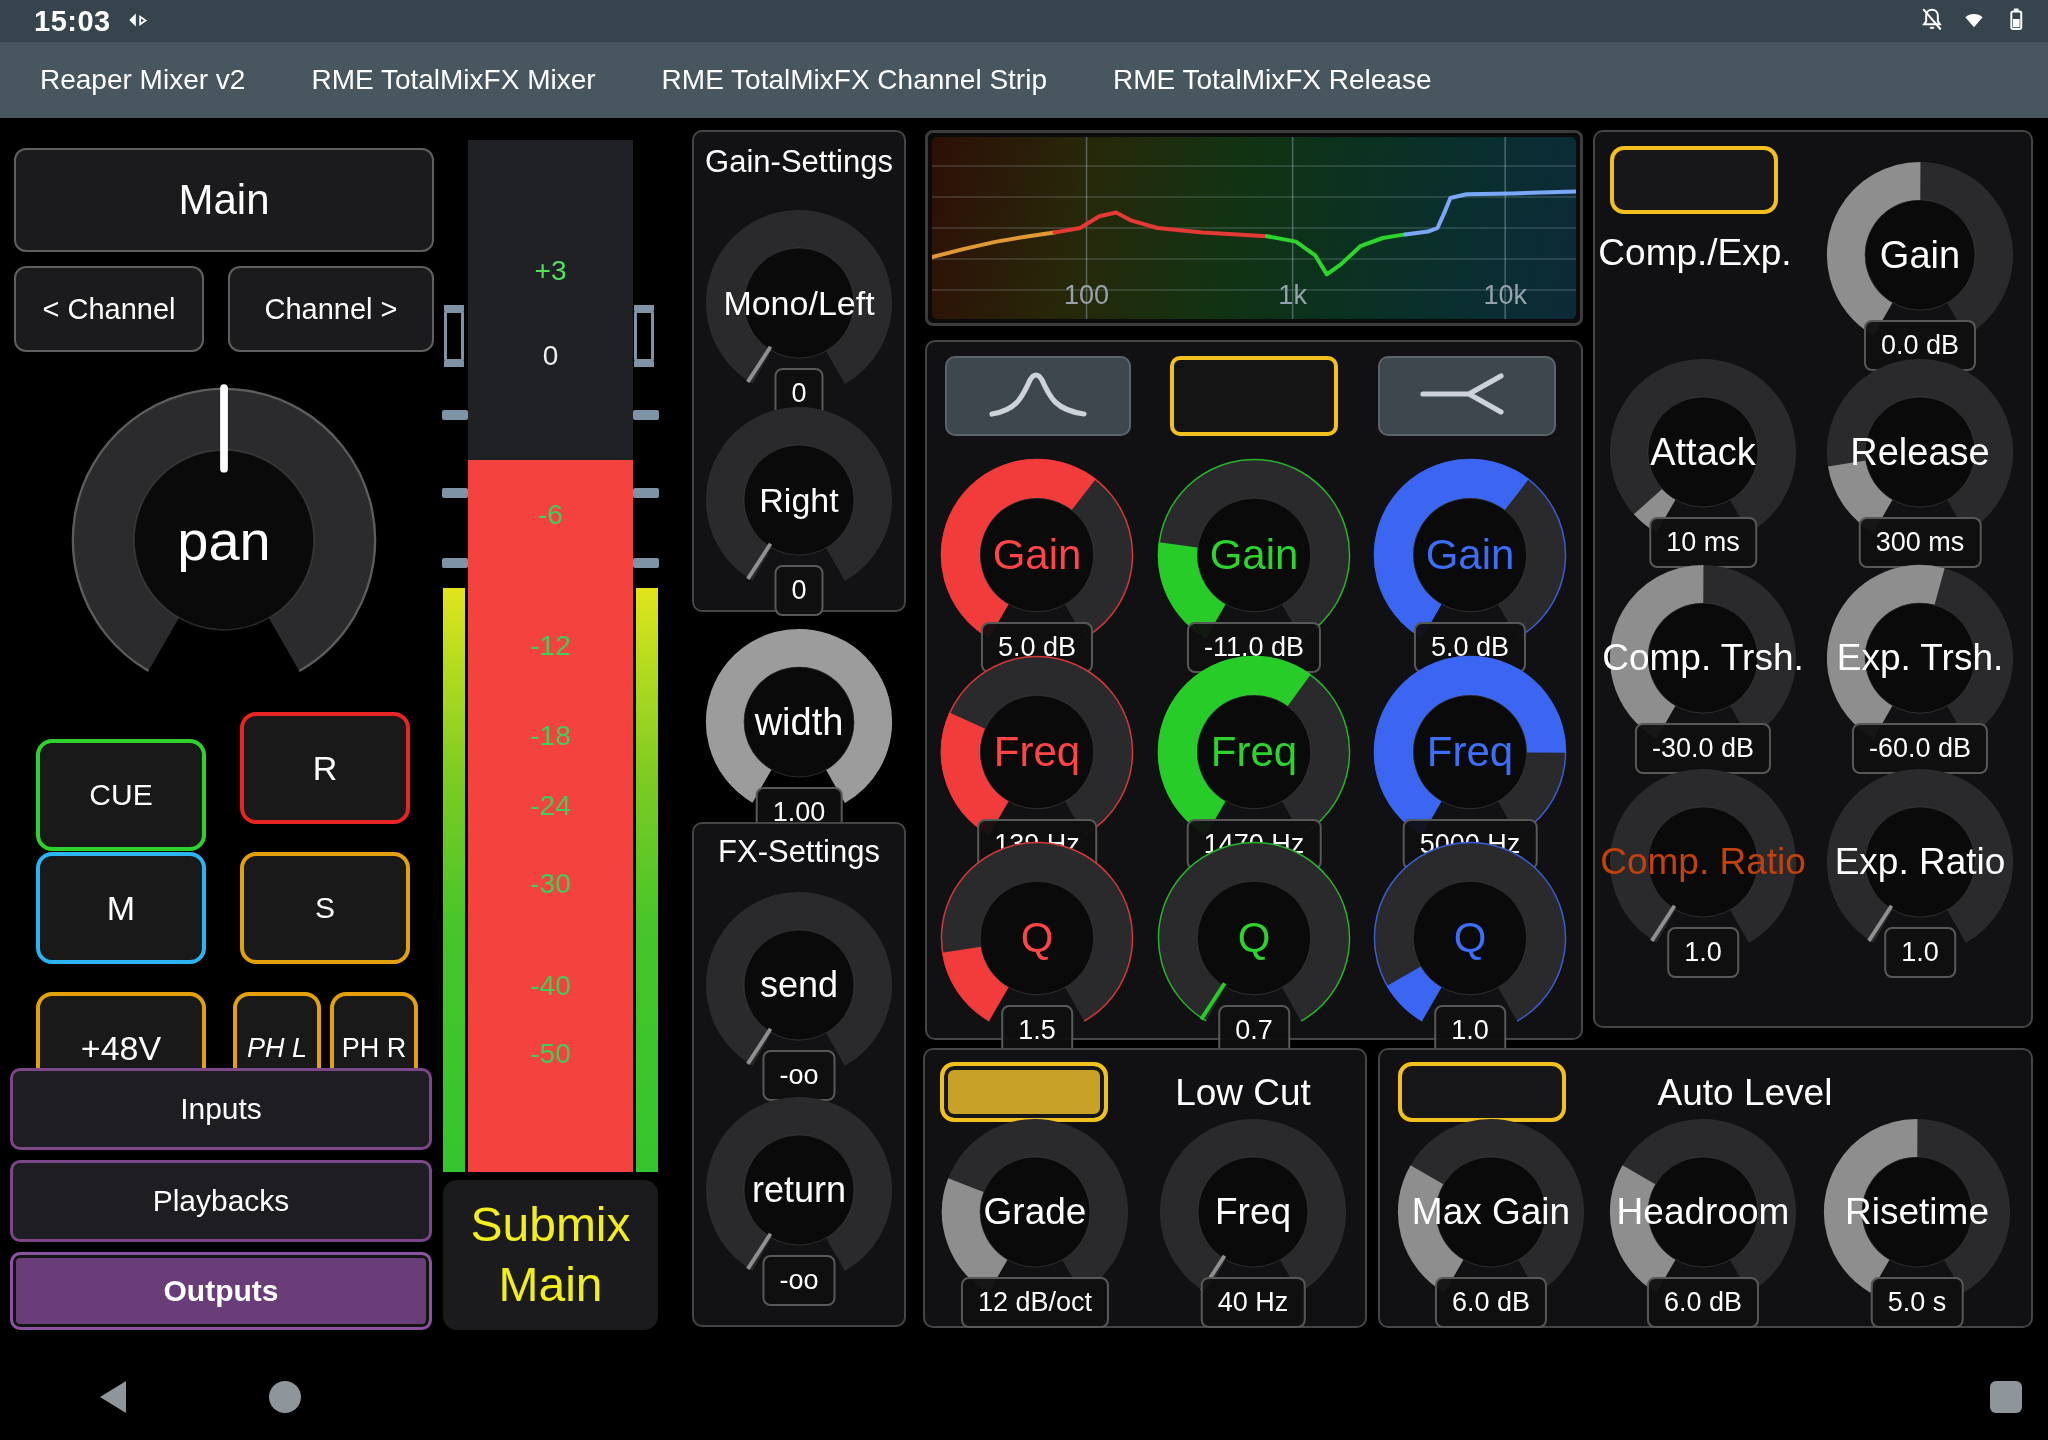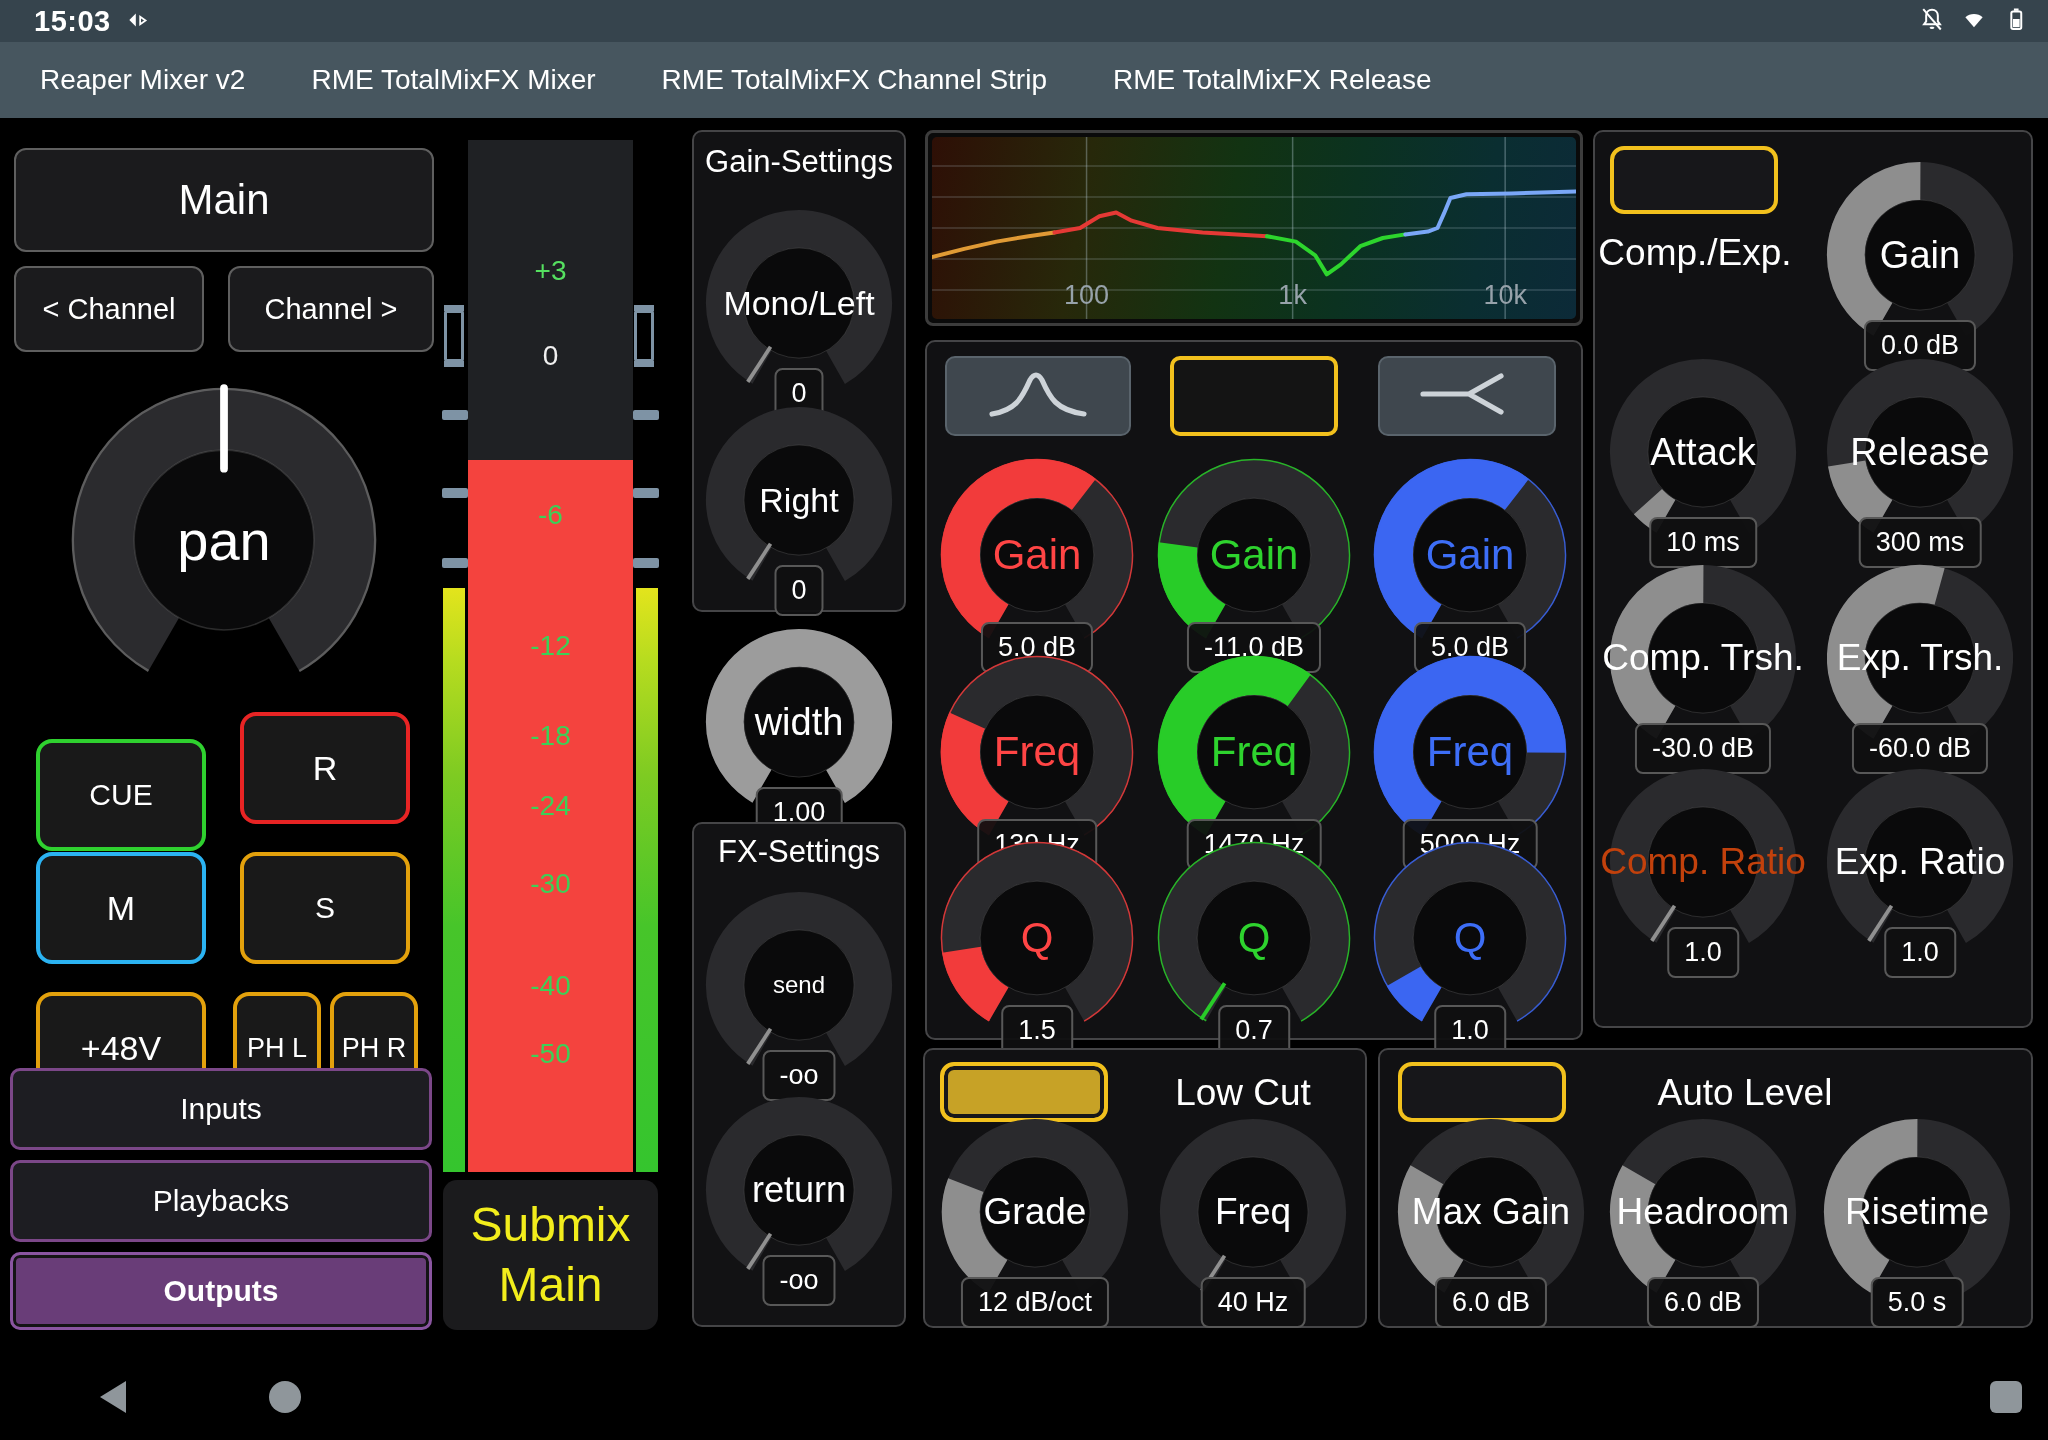--- a/index.html
+++ b/index.html
@@ -136,21 +136,21 @@
         <line x1="100" y1="54" x2="100" y2="2" stroke="#fff" stroke-width="5" stroke-linecap="round"></line>
       </svg>
       <div class="knob-label" style="color:#ffffff;font-size:56px">pan</div>
     </div>
 
   <div class="grid-btn btn-cue" style="left:36px;top:739px;width:170px;height:112px;font-size:30px;">CUE</div>
   <div class="grid-btn btn-rec" style="left:240px;top:712px;width:170px;height:112px;font-size:34px;">R</div>
   <div class="grid-btn btn-mute" style="left:36px;top:852px;width:170px;height:112px;font-size:34px;">M</div>
   <div class="grid-btn btn-solo" style="left:240px;top:852px;width:170px;height:112px;font-size:30px;">S</div>
   <div class="grid-btn btn-solo" style="left:36px;top:992px;width:170px;height:112px;font-size:34px;">+48V</div>
-  <div class="grid-btn btn-ph" style="left:233px;top:992px;width:88px;height:112px;font-size:27px;">PH L</div>
+  <div class="grid-btn btn-ph" style="left:233px;top:992px;width:88px;height:112px;font-size:27px;font-style:italic;">PH L</div>
   <div class="grid-btn btn-ph" style="left:330px;top:992px;width:88px;height:112px;font-size:27px;">PH R</div>
 
   <div class="bank-btn" style="left:10px;top:1160px;width:422px;height:82px;">Playbacks</div>
   <div class="bank-btn" style="left:10px;top:1068px;width:422px;height:82px;">Inputs</div>
   <div class="bank-btn on" style="left:10px;top:1252px;width:422px;height:78px;">Outputs</div>
 
   <div class="fader-handle" style="left:444px;"></div>
   <div class="fader-handle" style="left:634px;"></div>
   <div class="meter-tick" style="left:442px;top:410px;"></div>
   <div class="meter-tick" style="left:442px;top:488px;"></div>
@@ -223,21 +223,21 @@
     <div class="panel-title" style="top:10px;">FX-Settings</div>
   </div>
   <div class="knob" style="left:704px;top:890px;width:190px;height:190px;">
       <svg viewBox="0 0 200 200">
         <g transform="rotate(120 100 100)">
           <circle cx="100" cy="100" r="78" fill="none" stroke="#2a2a2d" stroke-width="40" stroke-dasharray="408.40704496667314 81.68140899333457"></circle>
         </g>
         <circle cx="100" cy="100" r="58" fill="#0a0a0b" stroke="rgba(130,130,130,.3)" stroke-width="1"></circle>
         <line x1="70.04485307417352" y1="146.12688123699832" x2="46.08073553351232" y2="183.02838622659698" stroke="#909090" stroke-width="4"></line>
       </svg>
-      <div class="knob-label" style="color:#fff;font-size:24px">send</div>
+      <div class="knob-label" style="color:#fff;font-size:36px">send</div>
       <div class="knob-value">-oo</div>
     </div>
   <div class="knob" style="left:704px;top:1095px;width:190px;height:190px;">
       <svg viewBox="0 0 200 200">
         <g transform="rotate(120 100 100)">
           <circle cx="100" cy="100" r="78" fill="none" stroke="#2a2a2d" stroke-width="40" stroke-dasharray="408.40704496667314 81.68140899333457"></circle>
         </g>
         <circle cx="100" cy="100" r="58" fill="#0a0a0b" stroke="rgba(130,130,130,.3)" stroke-width="1"></circle>
         <line x1="70.04485307417352" y1="146.12688123699832" x2="46.08073553351232" y2="183.02838622659698" stroke="#909090" stroke-width="4"></line>
       </svg>

